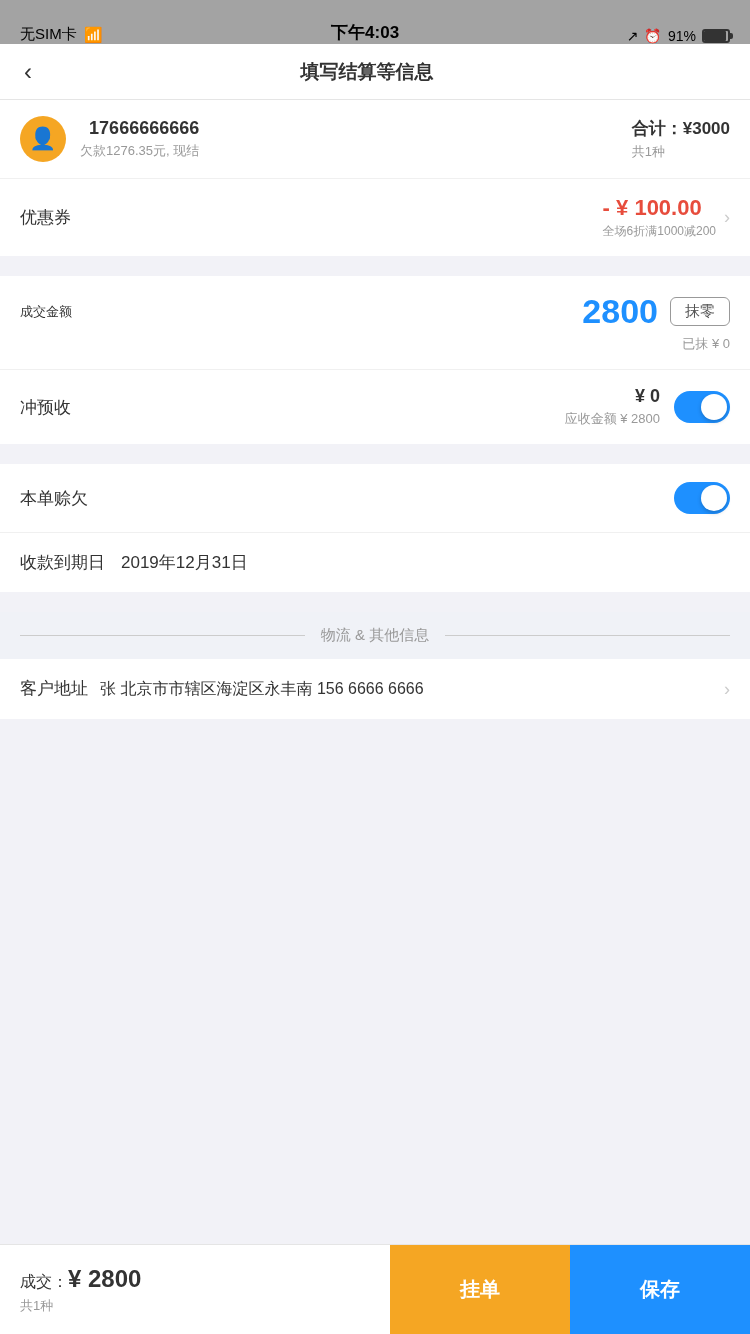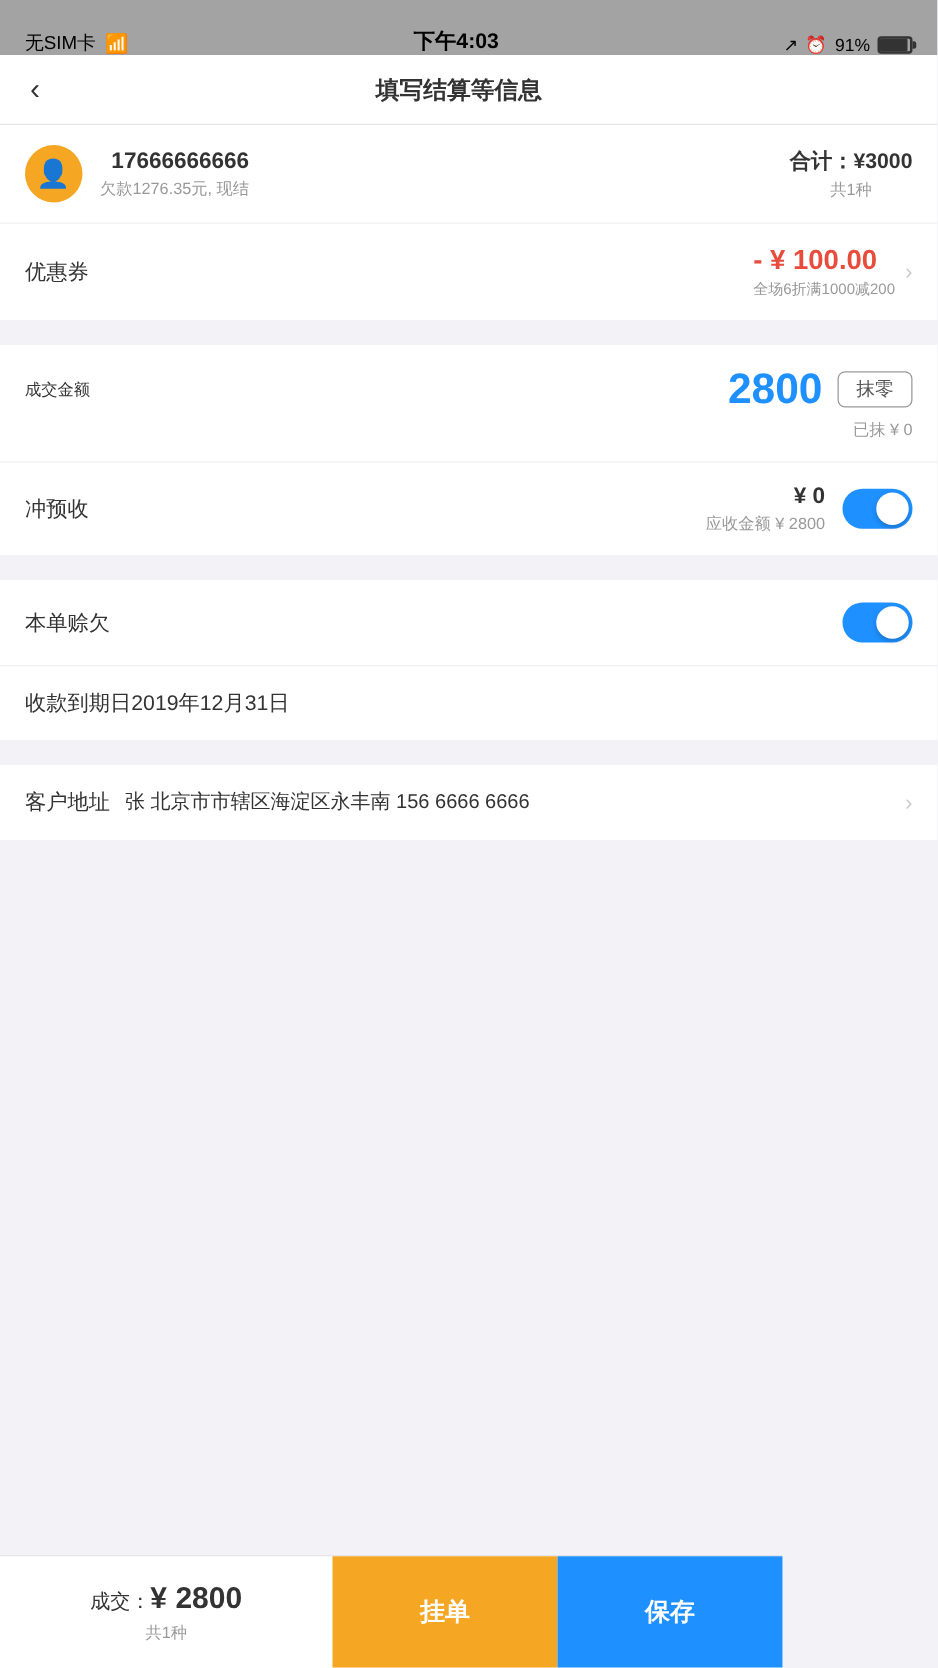--- a/index.html
+++ b/index.html
@@ -104,21 +104,21 @@
       font-size: 18px;
       font-weight: 600;
       color: #333;
       text-align: right;
     }
     .customer-info .sub {
       font-size: 13px;
       color: #999;
       margin-top: 3px;
     }
-    .customer-right { text-align: center; }
+    .customer-right { text-align: left; }
     .customer-right .total {
       font-size: 17px;
       font-weight: 600;
       color: #333;
     }
     .customer-right .count {
       font-size: 13px;
       color: #999;
       margin-top: 3px;
     }
@@ -265,21 +265,21 @@
 
     
     .due-date-section {
       background: #fff;
       padding: 18px 20px;
       border-top: 1px solid #f0f0f0;
     }
     .due-date-row {
       display: flex;
       align-items: center;
-      gap: 0;
+      gap: 16px;
     }
     .due-date-label { font-size: 17px; color: #333; font-weight: 500; }
     .due-date-value { font-size: 17px; color: #333; }
 
     
     .logistics-divider {
       background: #f0f2f7;
       display: flex;
       align-items: center;
       justify-content: center;
@@ -308,27 +308,26 @@
     }
     .address-label { font-size: 17px; color: #333; font-weight: 500; white-space: nowrap; }
     .address-content { font-size: 16px; color: #333; flex: 1; line-height: 1.5; }
     .address-chevron { font-size: 18px; color: #ccc; margin-top: 2px; }
 
     
     .bottom-bar {
       position: fixed;
       bottom: 0;
       left: 0;
-      width: 626px;
+      width: 750px;
       height: 90px;
       background: #fff;
       display: flex;
       align-items: stretch;
       border-top: 1px solid #e5e5e5;
-      text-align: center;
     }
     .bottom-info {
       flex: 1;
       padding: 12px 20px;
       display: flex;
       flex-direction: column;
       justify-content: center;
     }
     .bottom-deal {
       font-size: 16px;
@@ -465,20 +464,25 @@
     <div class="due-date-section">
       <div class="due-date-row">
         <div class="due-date-label">收款到期日</div>
         <div class="due-date-value">2019年12月31日</div>
       </div>
     </div>
   </div>
 
   <div class="section-divider"></div>
 
+  <div class="logistics-divider">
+    <div class="logistics-line"></div>
+    <div class="logistics-text">物流 &amp; 其他信息</div>
+    <div class="logistics-line"></div>
+  </div>
 
   <div class="address-row">
     <div class="address-label">客户地址</div>
     <div class="address-content">张 北京市市辖区海淀区永丰南 156 6666 6666</div>
     <div class="address-chevron">›</div>
   </div>
 
   <div style="height: 120px; background: #f2f2f7;"></div>
 
 </div>

